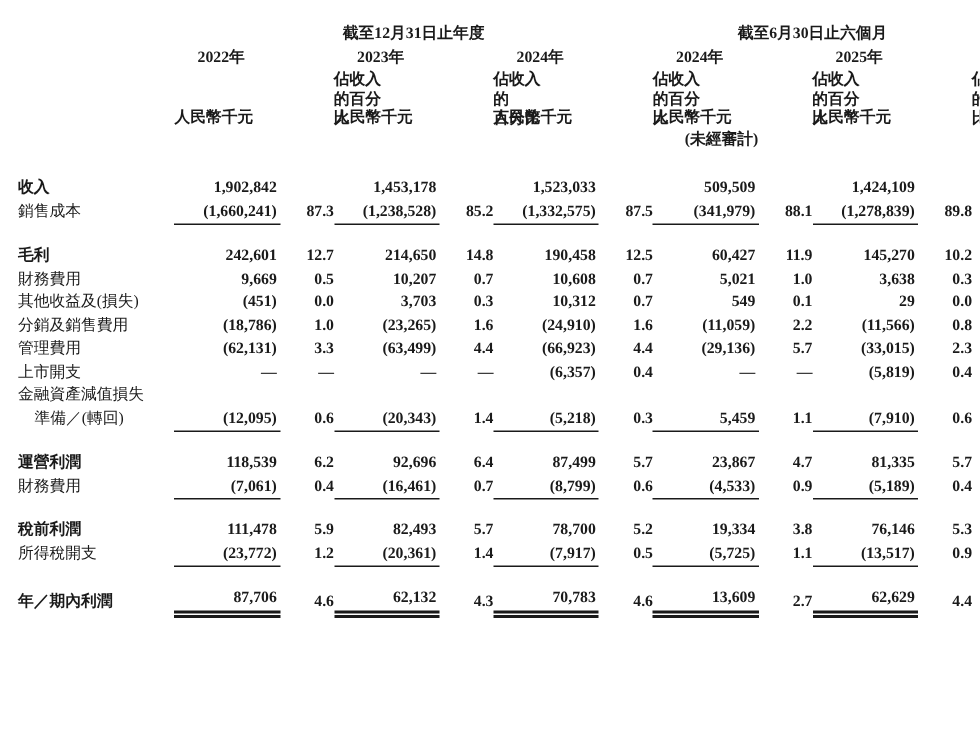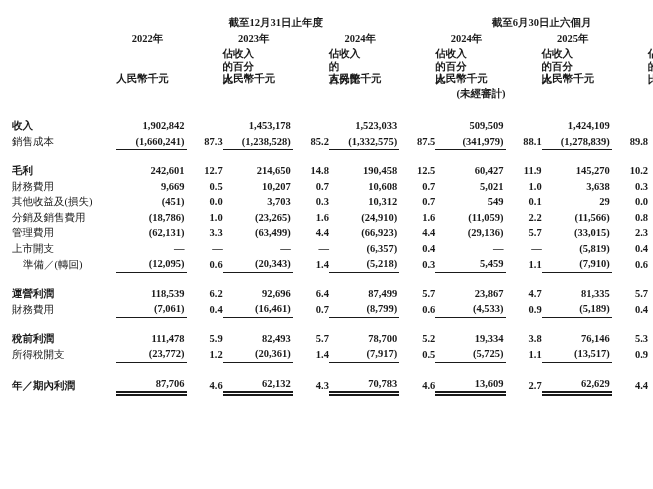--- a/index.html
+++ b/index.html
@@ -219,20 +219,33 @@
           <td class="amt">—</td>
           <td class="pct">—</td>
           <td class="amt">(6,357)</td>
           <td class="pct">0.4</td>
           <td class="amt">—</td>
           <td class="pct">—</td>
           <td class="amt">(5,819)</td>
           <td class="pct">0.4</td>
         </tr>
         <tr>
+          <td class="label">金融資產減值損失</td>
+          <td class="amt"></td>
+          <td class="pct"></td>
+          <td class="amt"></td>
+          <td class="pct"></td>
+          <td class="amt"></td>
+          <td class="pct"></td>
+          <td class="amt"></td>
+          <td class="pct"></td>
+          <td class="amt"></td>
+          <td class="pct"></td>
+        </tr>
+        <tr>
           <td class="label indent">準備／(轉回)</td>
           <td class="amt rule-single">(12,095)</td>
           <td class="pct">0.6</td>
           <td class="amt rule-single">(20,343)</td>
           <td class="pct">1.4</td>
           <td class="amt rule-single">(5,218)</td>
           <td class="pct">0.3</td>
           <td class="amt rule-single">5,459</td>
           <td class="pct">1.1</td>
           <td class="amt rule-single">(7,910)</td>

